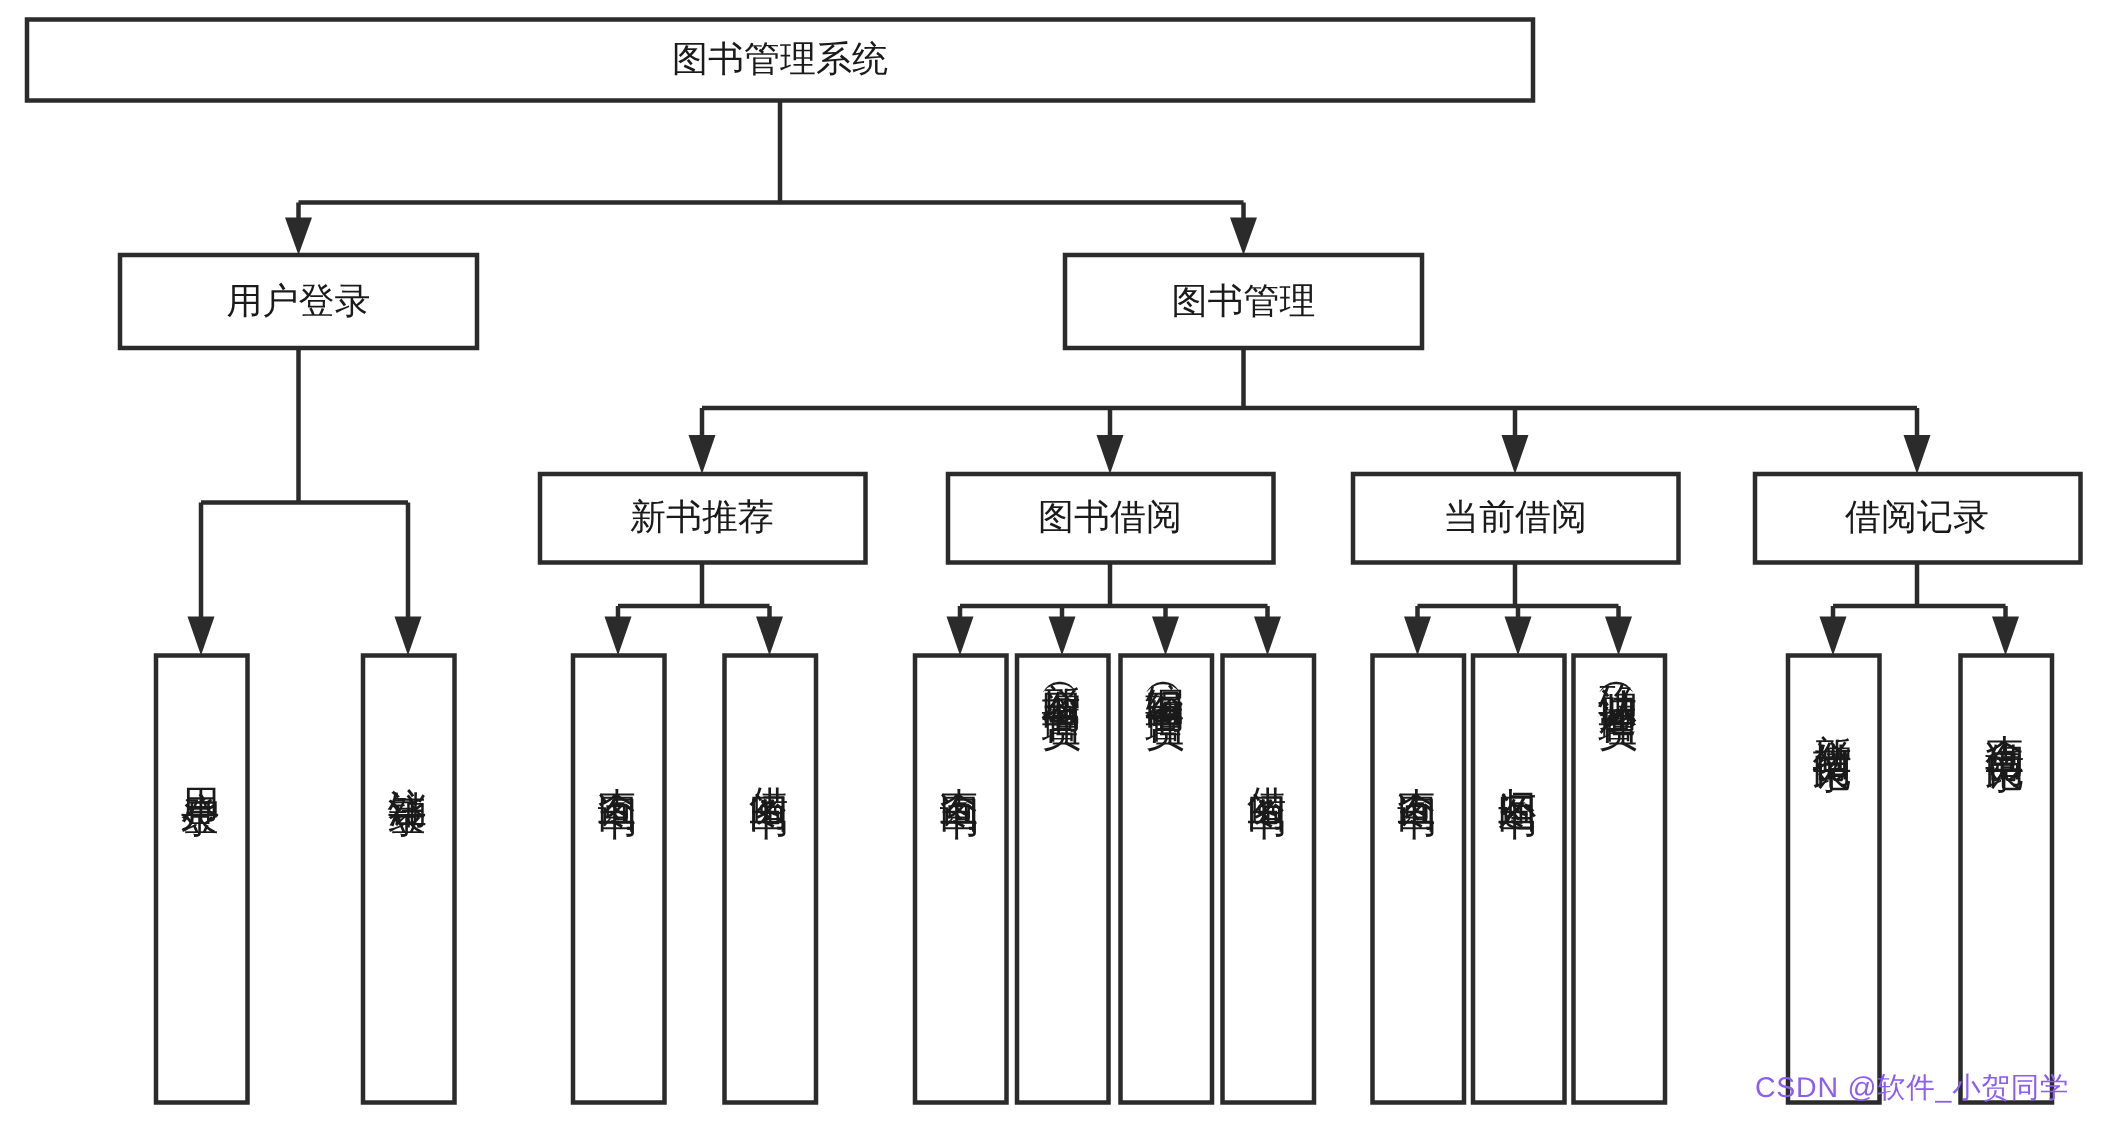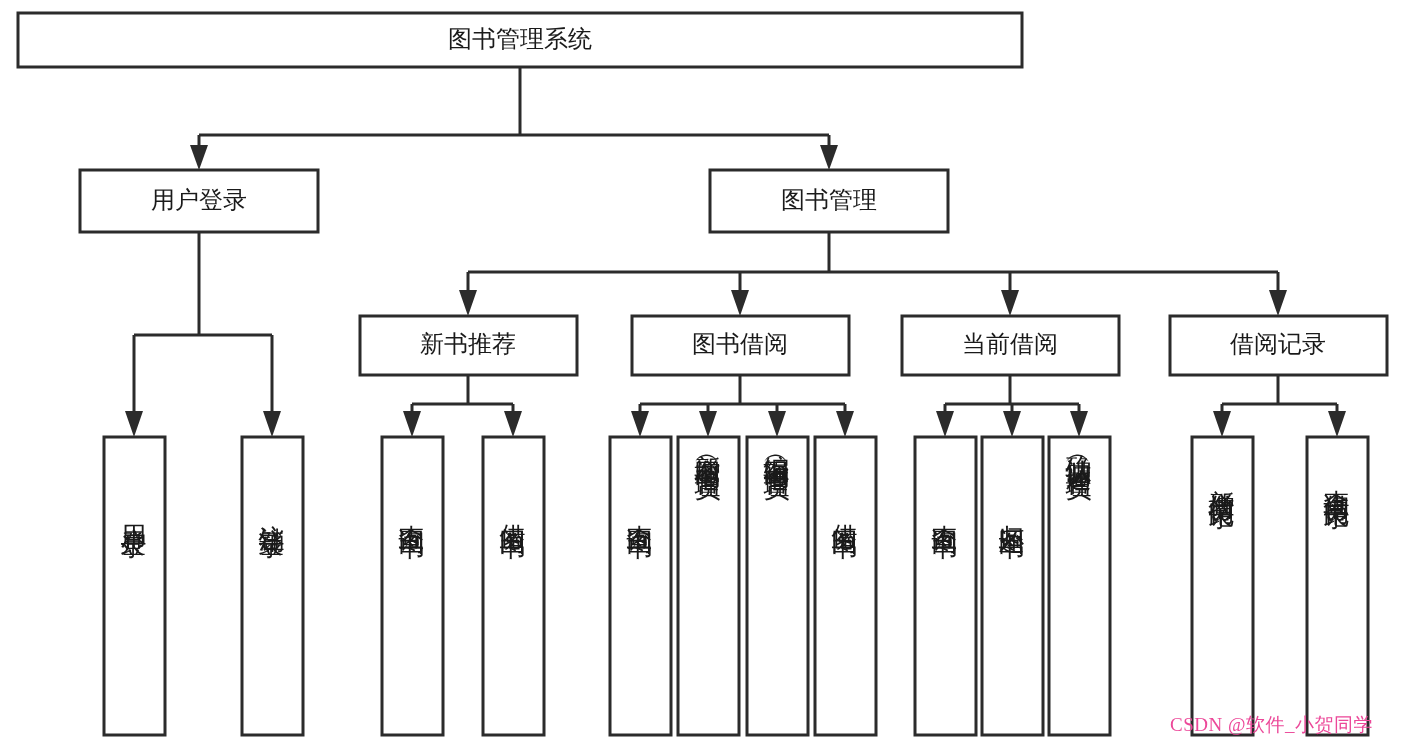--- a/index.html
+++ b/index.html
@@ -51,23 +51,23 @@
   .node-label-v {
     font-family: "Liberation Sans", "DejaVu Sans", sans-serif;
     font-size: 26px;
     fill: #1a1a1a;
     writing-mode: vertical-rl;
     text-orientation: upright;
     letter-spacing: 3px;
   }
   .watermark-text {
     position: absolute;
-    font-family: Liberation Serif, serif;
+    font-family: Liberation Sans, sans-serif;
     font-size: 19px;
-    color: #ec4899;
+    color: #8b5cf6;
     white-space: nowrap;
     left: 1170px;
     top: 712px;
     letter-spacing: 0.5px;
   }
 </style>
 </head>
 <body>
 
 <div id="diagram-root">

